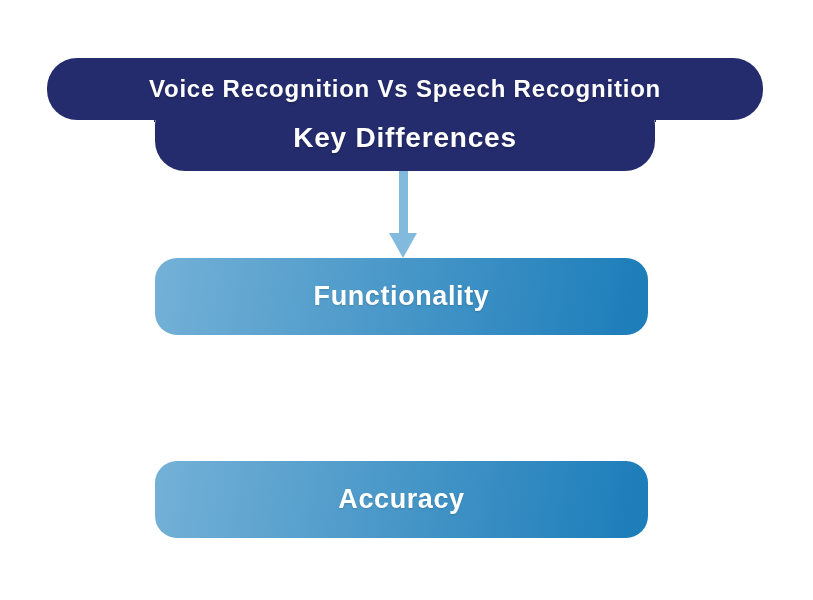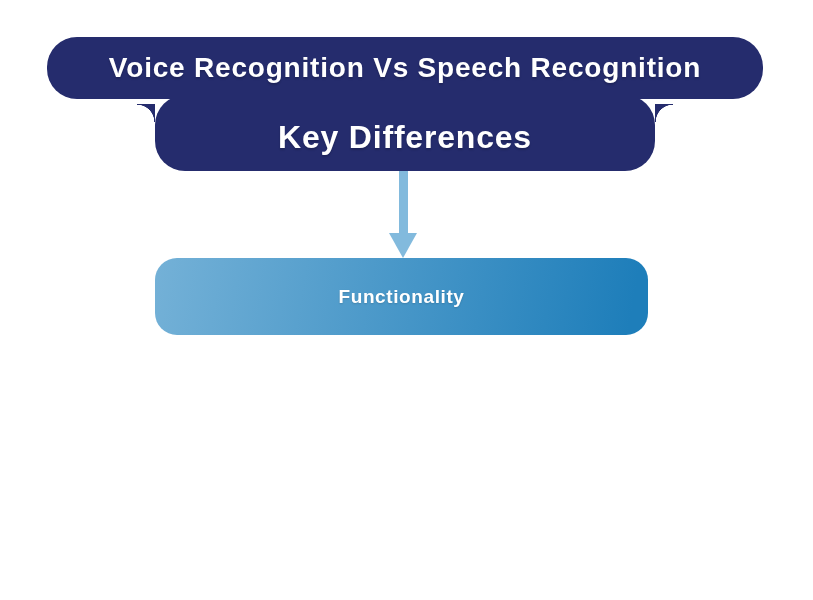--- a/index.html
+++ b/index.html
@@ -20,34 +20,34 @@
   .hdr {
     position: absolute;
     background: var(--header-bg, #252C6D);
     display: flex;
     align-items: center;
     justify-content: center;
     color: var(--text, #ffffff);
     font-weight: 700;
   }
   .hdr-title {
-    left: 47px; top: 37px;
+    left: 47px; top: 58px;
     width: 716px; height: 62px;
     border-radius: 30px;
     z-index: 2;
-    font-size: 28px;
+    font-size: 24px;
     letter-spacing: 0.8px;
     text-shadow: 0 2px 2px rgba(0,0,0,0.18);
   }
   .hdr-subtitle {
     left: 155px; top: 95px;
     width: 500px; height: 76px;
     border-radius: 30px;
     z-index: 1;
-    font-size: 32px;
+    font-size: 28px;
     letter-spacing: 0.8px;
     padding-top: 9px;
     box-sizing: border-box;
     text-shadow: 0 2px 2px rgba(0,0,0,0.18);
   }
 
   
   .fillet {
     position: absolute;
     top: 104px;
@@ -88,21 +88,21 @@
   .item {
     position: absolute;
     left: 155px;
     width: 493px; height: 77px;
     border-radius: 22px;
     background: linear-gradient(100deg, var(--item-gradient-start, #74B1D7) 0%, var(--item-gradient-end, #1E7EBA) 96%);
     display: flex;
     align-items: center;
     justify-content: center;
     color: var(--text, #ffffff);
-    font-size: 19px;
+    font-size: 27px;
     font-weight: 700;
     letter-spacing: 0.6px;
     text-shadow: 0 1px 2px rgba(0,0,0,0.15);
   }
   .item-0 { top: 258px; }
   .item-1 { top: 359px; }
   .item-2 { top: 461px; }
 </style>
 </head>
 <body>
@@ -123,14 +123,17 @@
   <div class="arrow">
     <div class="arrow-shaft"></div>
     <div class="arrow-head"></div>
   </div>
 
   <div class="item item-0">
     <span>Functionality</span>
   </div>
 
 
+  <div class="item item-2">
+    <span>Accuracy</span>
+  </div>
 
 </div>
 
 </body></html>

